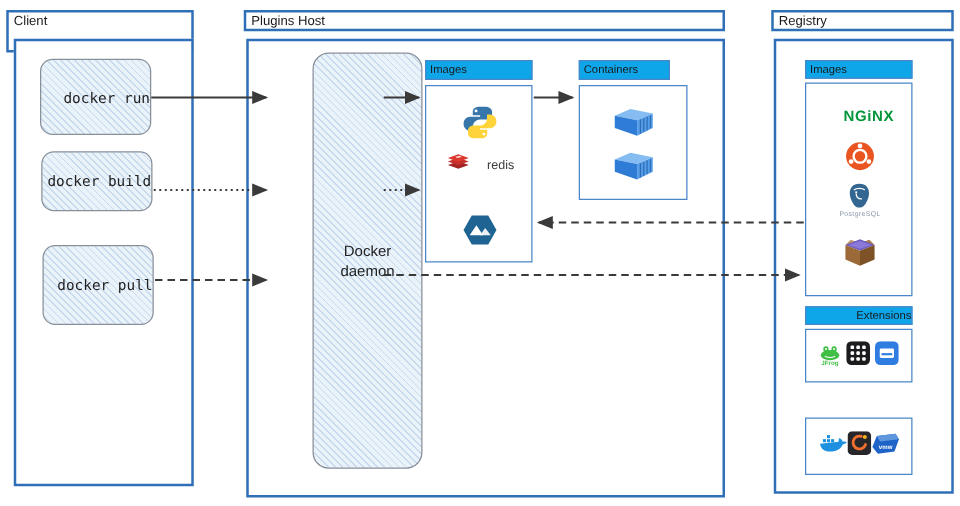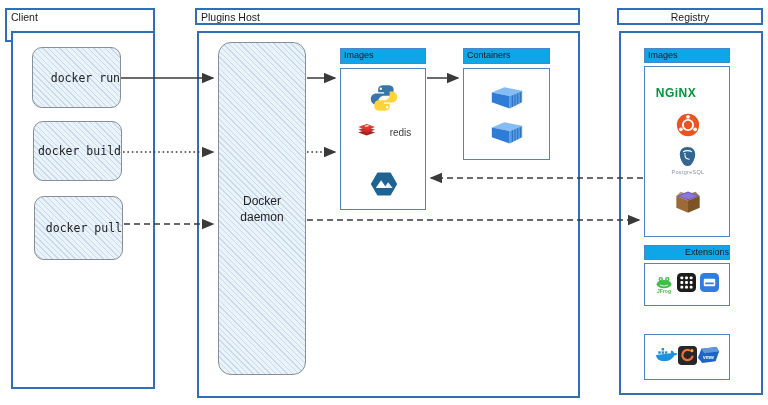--- a/index.html
+++ b/index.html
@@ -9,21 +9,21 @@
   .frame{border:2px solid #2e6fb7;background:#fff;}
   .titlebar{border:2px solid #2e6fb7;background:#fff;font-size:10.5px;line-height:13px;
             padding:1px 4px;white-space:nowrap;overflow:hidden;}
   .subtitle{border:1.4px solid #4a86c8;background:#0ea5e9;font-size:9px;line-height:12px;
             padding:0 3px;white-space:nowrap;}
   .subbox{border:1.4px solid #4a86c8;background:#fff;}
   .sketch{background-color:#eaf2fa;
           background-image:repeating-linear-gradient(45deg,rgba(120,160,205,.30) 0,rgba(120,160,205,.30) 1px,transparent 1px,transparent 4px);}
   .cmd{border:1.4px solid #878f99;border-radius:10px;display:flex;align-items:center;justify-content:flex-end;
        font-family:"DejaVu Sans Mono",monospace;font-size:11.5px;color:#222;}
-  .daemon{border:1.4px solid #878f99;border-radius:13px;display:flex;align-items:center;justify-content:center;}
+  .daemon{border:1.4px solid #878f99;border-radius:13px;display:flex;align-items:center;justify-content:center;margin-left:32px;}
   .daemon-label{font-size:12px;color:#222;text-align:center;width:60px;line-height:16px;}
   .icon-c{position:absolute;transform:translate(-50%,-50%);display:flex;flex-direction:column;align-items:center;}
   .redis-row{position:absolute;transform:translate(-50%,-50%);display:flex;align-items:center;gap:13px;}
   .redis-label{font-size:10px;color:#3a3a3a;}
   .nginx-word{font-size:12px;font-weight:bold;color:#009639;letter-spacing:.5px;}
   .pg-label{font-size:5.5px;color:#8796a8;margin-top:1px;letter-spacing:.3px;}
   .jfrog-label{font-size:5px;font-weight:bold;color:#40be46;line-height:5px;}
   .iconrow{display:flex;align-items:center;justify-content:space-between;height:100%;padding:0 10px;}
   #edges-svg{position:absolute;left:0;top:0;width:768px;height:405px;pointer-events:none;z-index:50;}
 </style>
@@ -33,21 +33,21 @@
 <div id="canvas">
 
   <div class="abs titlebar" style="left:5px;top:8px;width:150px;height:34px;">
     <span>Client</span>
   </div>
   <div class="abs frame" style="left:11px;top:31px;width:144px;height:358px;"></div>
 
   <div class="abs cmd sketch" style="left:32px;top:47px;width:89px;height:61px;">
     <span>docker run</span>
   </div>
-  <div class="abs cmd sketch" style="left:33px;top:121px;width:89px;height:60px;">
+  <div class="abs cmd sketch" style="left:33px;top:121px;width:89px;height:48px;">
     <span>docker build</span>
   </div>
   <div class="abs cmd sketch" style="left:34px;top:196px;width:89px;height:64px;">
     <span>docker pull</span>
   </div>
 
   <div class="abs titlebar" style="left:195px;top:8px;width:385px;height:17px;">
     <span>Plugins Host</span>
   </div>
   <div class="abs frame" style="left:197px;top:31px;width:383px;height:367px;"></div>
@@ -84,21 +84,21 @@
 
     <div class="icon-c" style="left:43px;top:115px;">
       <svg width="28" height="25" viewBox="0 0 34 30">
         <polygon points="9,1 25,1 33,15 25,29 9,29 1,15" fill="#1e6391"></polygon>
         <polygon points="7,20 13.5,10.5 20,20" fill="#fff"></polygon>
         <polygon points="17,20 22,13 27.5,20" fill="#fff" opacity=".9"></polygon>
       </svg>
     </div>
   </div>
 
-  <div class="abs subtitle" style="left:463px;top:48px;width:87px;height:16px;">
+  <div class="abs subtitle" style="left:463px;top:48px;width:73px;height:16px;">
     <span>Containers</span>
   </div>
   <div class="abs subbox" style="left:463px;top:68px;width:87px;height:92px;">
     <div class="icon-c" style="left:43px;top:28px;">
       <svg width="36" height="25" viewBox="0 0 40 28">
         <polygon points="3,9 17,3 37,7 23,13" fill="#85bdf2"></polygon>
         <polygon points="3,9 23,13 23,27 3,20" fill="#2e7cd5"></polygon>
         <polygon points="23,13 37,7 37,20 23,27" fill="#559ce6"></polygon>
         <path d="M26 12.2v13 M29 11.2v12.5 M32 10v12 M35 8.8v11.4" stroke="#2e6db8" stroke-width="1.1" fill="none"></path>
       </svg>
@@ -106,31 +106,31 @@
     <div class="icon-c" style="left:43px;top:63px;">
       <svg width="36" height="25" viewBox="0 0 40 28">
         <polygon points="3,9 17,3 37,7 23,13" fill="#85bdf2"></polygon>
         <polygon points="3,9 23,13 23,27 3,20" fill="#2e7cd5"></polygon>
         <polygon points="23,13 37,7 37,20 23,27" fill="#559ce6"></polygon>
         <path d="M26 12.2v13 M29 11.2v12.5 M32 10v12 M35 8.8v11.4" stroke="#2e6db8" stroke-width="1.1" fill="none"></path>
       </svg>
     </div>
   </div>
 
-  <div class="abs titlebar" style="left:617px;top:8px;width:146px;height:17px;text-align:center;">
+  <div class="abs titlebar" style="left:617px;top:8px;width:146px;height:17px;">
     <span>Registry</span>
   </div>
   <div class="abs frame" style="left:619px;top:31px;width:144px;height:364px;"></div>
 
   <div class="abs subtitle" style="left:644px;top:48px;width:86px;height:15px;">
     <span>Images</span>
   </div>
   <div class="abs subbox" style="left:644px;top:66px;width:86px;height:171px;">
 
-    <div class="icon-c" style="left:31px;top:26px;">
+    <div class="icon-c" style="left:50px;top:26px;">
       <span class="nginx-word">NGiNX</span>
     </div>
 
     <div class="icon-c" style="left:43px;top:58px;">
       <svg width="24" height="24" viewBox="0 0 28 28">
         <circle cx="14" cy="14" r="13" fill="#e95420"></circle>
         <circle cx="14" cy="14" r="6" fill="none" stroke="#fff" stroke-width="2.2"></circle>
         <circle cx="14" cy="4.4" r="2.2" fill="#fff"></circle>
         <circle cx="5.7" cy="19" r="2.2" fill="#fff"></circle>
         <circle cx="22.3" cy="19" r="2.2" fill="#fff"></circle>

